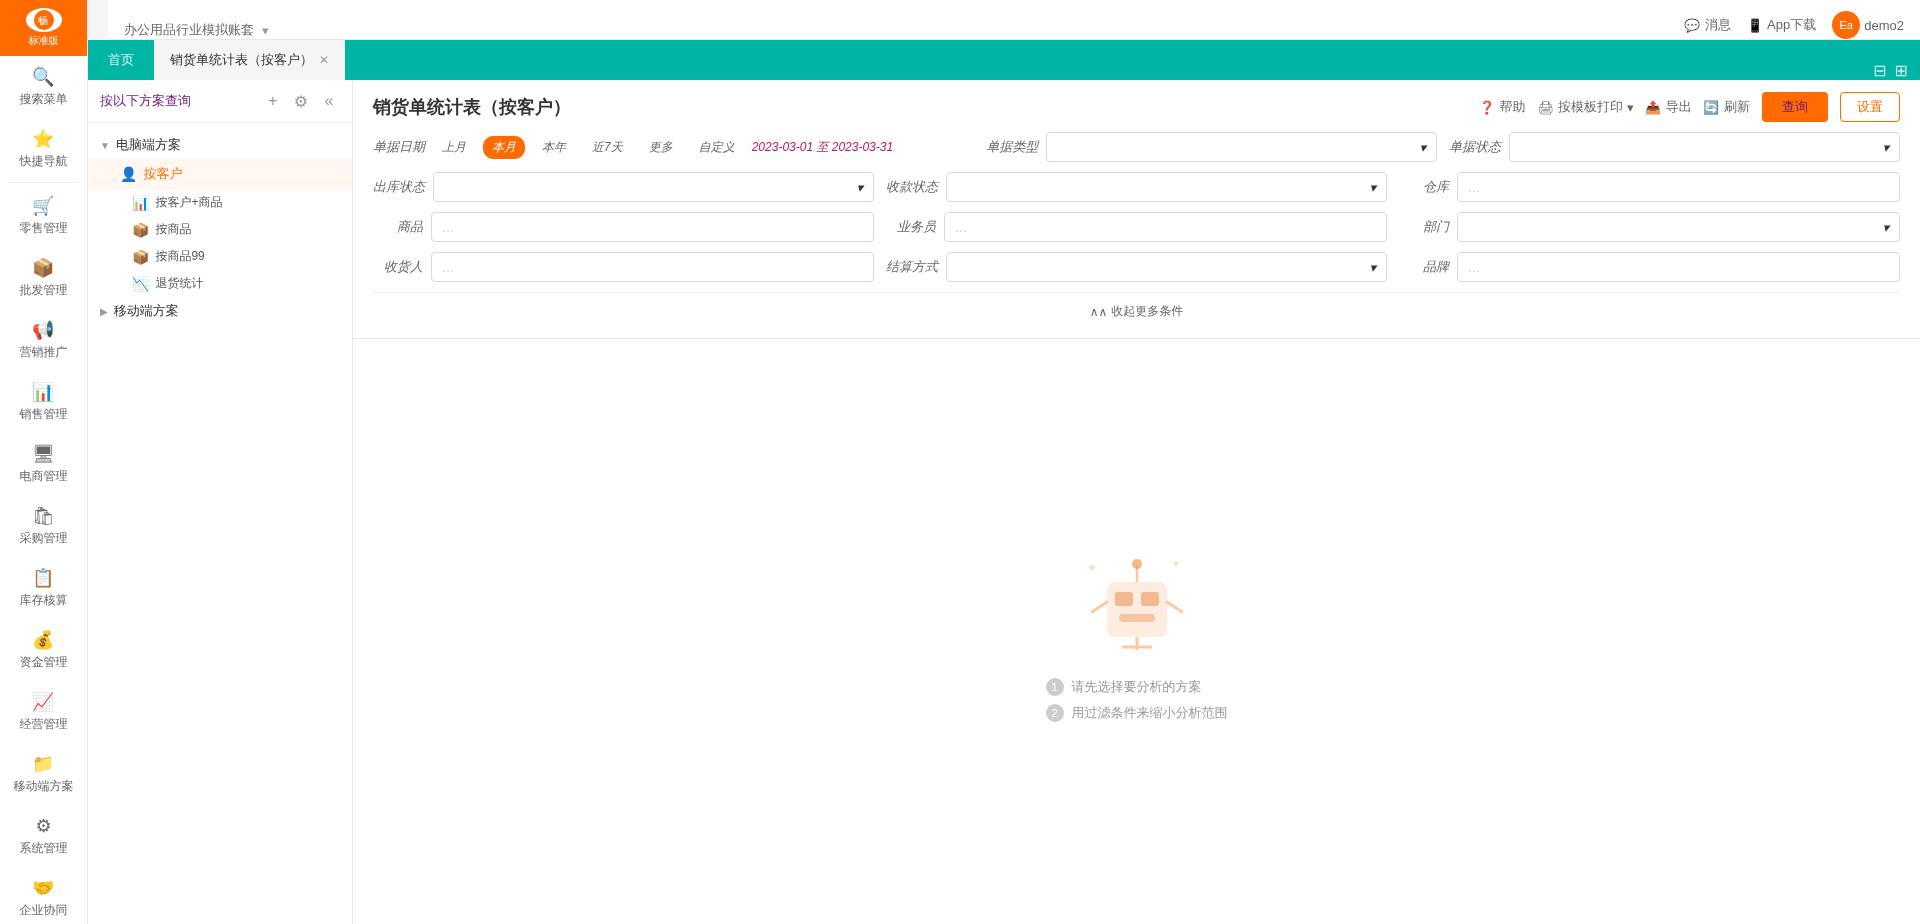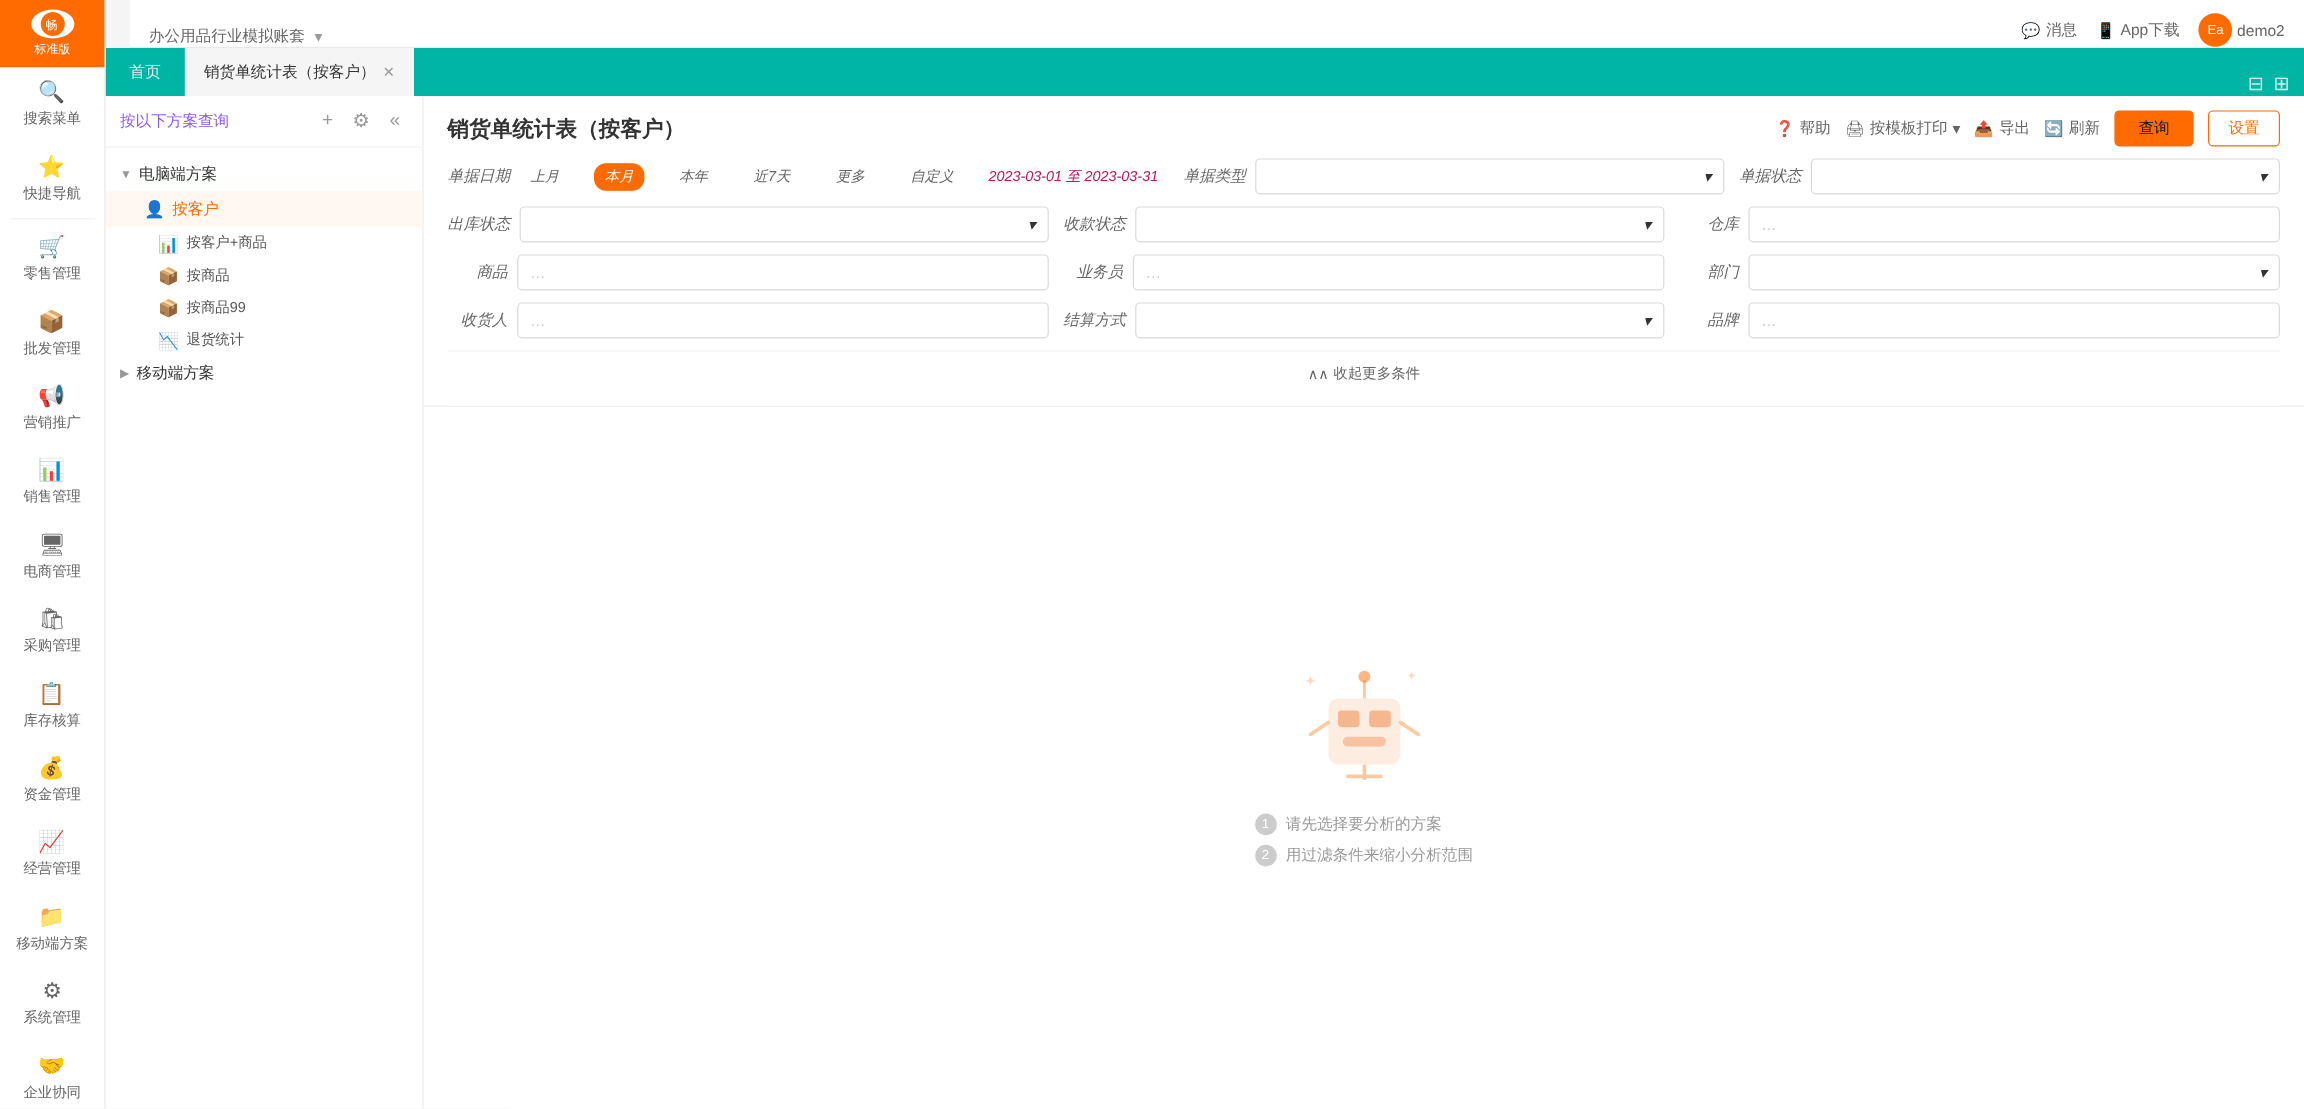--- a/index.html
+++ b/index.html
@@ -34,21 +34,21 @@
     .tab-home { padding: 0 20px; }
     .tab-bar-actions { margin-left: auto; display: flex; align-items: center; gap: 8px; padding-right: 12px; color: rgba(255,255,255,0.8); }
     .tab-action-btn { cursor: pointer; font-size: 16px; }
 
     
     .content-wrapper { flex: 1; display: flex; overflow: hidden; }
 
     
     .scheme-panel { width: 265px; background: #fff; border-right: 1px solid #e8e8e8; display: flex; flex-direction: column; height: 100%; }
     .scheme-header { padding: 10px 12px; display: flex; align-items: center; justify-content: space-between; border-bottom: 1px solid #f0f0f0; }
-    .scheme-header-title { font-size: 13px; color: #8b5cf6; font-weight: 500; }
+    .scheme-header-title { font-size: 13px; color: #701a75; font-weight: 500; }
     .scheme-header-actions { display: flex; align-items: center; gap: 6px; color: #999; }
     .scheme-header-btn { cursor: pointer; font-size: 16px; width: 22px; height: 22px; display: flex; align-items: center; justify-content: center; border-radius: 3px; }
     .scheme-tree { padding: 8px 0; flex: 1; overflow-y: auto; }
     .tree-group { }
     .tree-group-header { padding: 5px 12px; display: flex; align-items: center; gap: 6px; cursor: pointer; color: #333; font-size: 13px; }
     .tree-toggle { font-size: 10px; color: #999; }
     .tree-item { padding: 6px 12px 6px 32px; display: flex; align-items: center; gap: 6px; cursor: pointer; color: #555; font-size: 13px; }
     .tree-item.active { background: #fff7f0; color: #ff6b00; }
     .tree-item-icon { font-size: 14px; }
     .tree-sub-item { padding: 5px 12px 5px 44px; display: flex; align-items: center; gap: 6px; cursor: pointer; color: #555; font-size: 12px; }
@@ -65,26 +65,26 @@
 
     
     .filter-area { background: #fff; padding: 12px 20px; }
     .filter-row { display: flex; align-items: center; gap: 12px; margin-bottom: 10px; }
     .filter-item { display: flex; align-items: center; gap: 8px; flex: 1; font-style: italic; }
     .filter-label { color: #666; font-size: 13px; white-space: nowrap; min-width: 50px; text-align: right; }
     .filter-control { flex: 1; height: 30px; border: 1px solid #d9d9d9; border-radius: 4px; padding: 0 10px; display: flex; align-items: center; justify-content: space-between; cursor: pointer; background: #fff; font-size: 13px; color: #333; }
     .filter-control .placeholder { color: #bbb; }
     .filter-dots { color: #ccc; cursor: pointer; }
 
-    .date-filter { display: flex; align-items: center; gap: 20px; }
+    .date-filter { display: flex; align-items: center; gap: 8px; }
     .date-btn { padding: 2px 8px; border-radius: 3px; cursor: pointer; font-size: 12px; color: #666; border: 1px solid transparent; }
     .date-btn.active { background: #ff6b00; color: #fff; border-color: #ff6b00; border-radius: 10px; }
     .date-range { color: #be185d; font-size: 12px; }
 
-    .query-btn { background: #ff6b00; color: #0f172a; border: none; border-radius: 4px; padding: 6px 20px; cursor: pointer; font-size: 13px; }
+    .query-btn { background: #ff6b00; color: #701a75; border: none; border-radius: 4px; padding: 6px 20px; cursor: pointer; font-size: 13px; }
     .setting-btn { background: #fff; color: #ff6b00; border: 1px solid #ff6b00; border-radius: 4px; padding: 5px 16px; cursor: pointer; font-size: 13px; }
 
     .collapse-btn { display: flex; align-items: center; justify-content: center; gap: 4px; color: #666; font-size: 12px; cursor: pointer; padding: 6px; background: #fff; }
 
     
     .empty-state { flex: 1; display: flex; flex-direction: column; align-items: center; justify-content: center; background: #fff; margin: 0; }
     .empty-icon { width: 120px; height: 120px; margin-bottom: 16px; }
     .empty-tips { display: flex; flex-direction: column; gap: 8px; }
     .empty-tip { display: flex; align-items: center; gap: 8px; color: #999; font-size: 13px; }
     .tip-num { width: 18px; height: 18px; border-radius: 50%; background: #ccc; color: #fff; font-size: 11px; display: flex; align-items: center; justify-content: center; }

